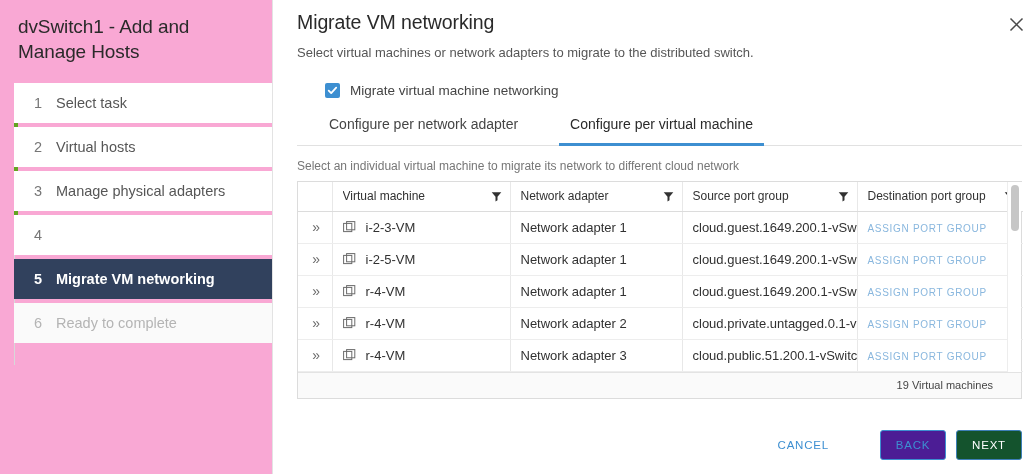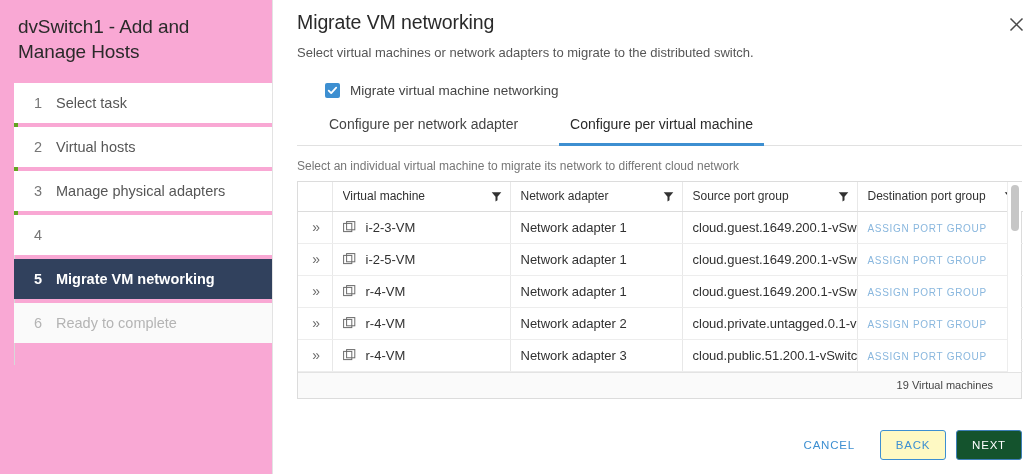--- a/index.html
+++ b/index.html
@@ -272,21 +272,21 @@
     min-width: 66px;
     padding: 0 14px;
     border-radius: 3px;
     display: flex; align-items: center; justify-content: center;
     cursor: pointer;
     border: 1px solid transparent;
     background: transparent;
     font-family: "Liberation Sans", sans-serif;
   }
   .btn-link { color: #3d8fd1; }
-  .btn-outline { color: #3d8fd1; border-color: #3d8fd1; background: #fef9c3; }
+  .btn-outline { color: #3d8fd1; border-color: #3d8fd1; background: #4c1d95; margin-left: 26px; }
   .btn-primary { color: #fff; background: #14532d; border-color: #3d7fb8; }
 </style>
 </head>
 <body>
 
 <div class="wizard">
 
   <div class="sidebar">
     <div class="sidebar-title">dvSwitch1 - Add and Manage Hosts</div>
     <div class="steps">

